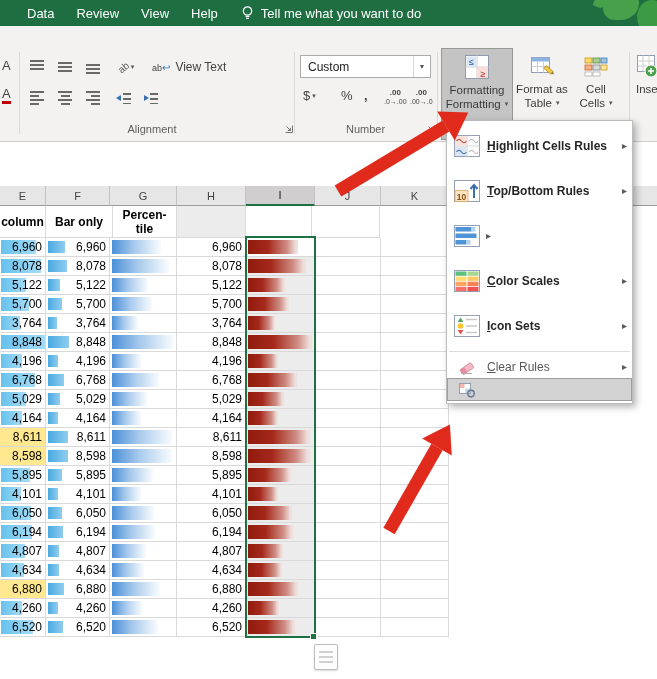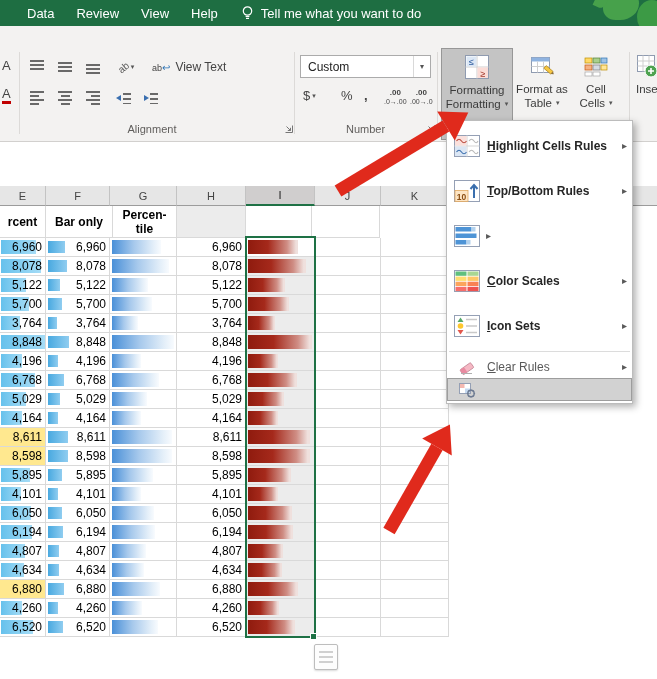--- a/index.html
+++ b/index.html
@@ -295,21 +295,21 @@
       <span class="chead wE">E</span>
       <span class="chead wF">F</span>
       <span class="chead wG">G</span>
       <span class="chead wH">H</span>
       <span class="chead wI sel">I</span>
       <span class="chead wJ">J</span>
       <span class="chead wK">K</span>
       <span class="chfill"></span>
     </div>
     <div class="hdrs-row">
-      <span class="hcell wE">rcent</span>
+      <span class="hcell wE">column</span>
       <span class="hcell wG">Bar only</span>
       <span class="hcell wF">Percen-
 tile</span>
       <span class="hcell wI sel"></span>
       <span class="hcell wJ"></span>
       <span class="hcell wK"></span>
       <span class="hfill"></span>
     </div>
     <div id="data-rows">
         <div class="drow">

